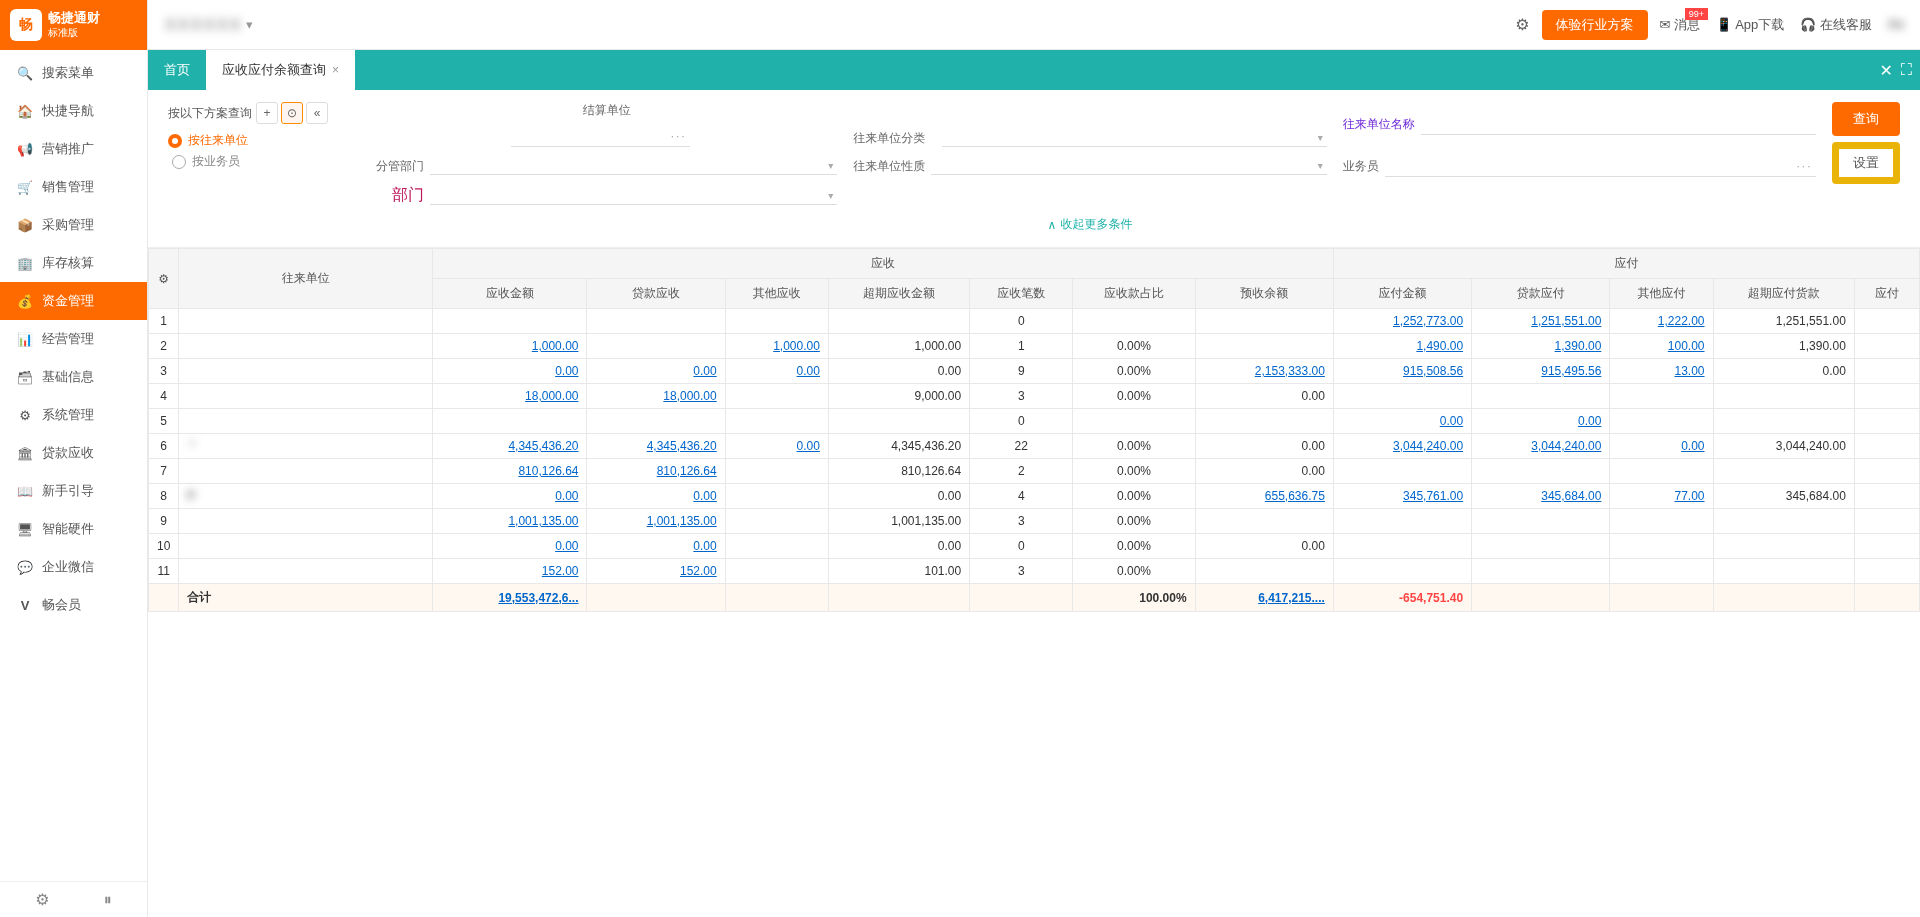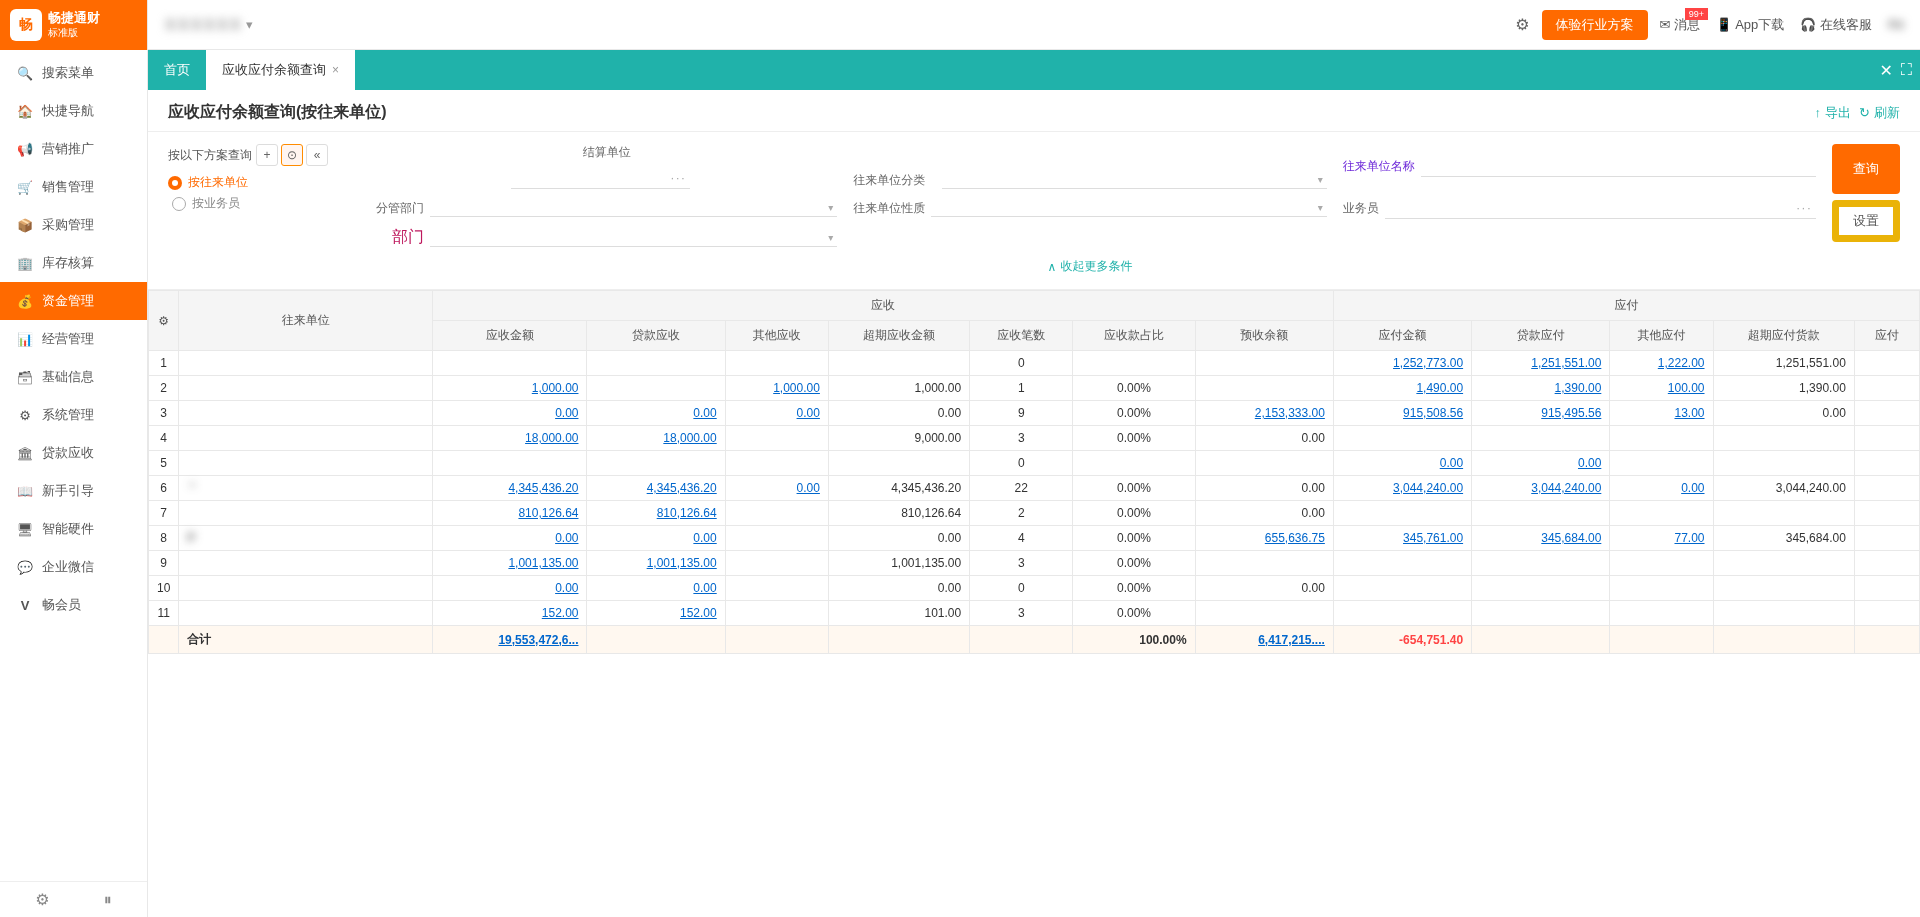--- a/index.html
+++ b/index.html
@@ -63,21 +63,21 @@
     .data-table th { background: #f5f5f5; border: 1px solid #e8e8e8; padding: 6px 8px; text-align: center; color: #555; font-weight: normal; white-space: nowrap; }
     .data-table td { border: 1px solid #e8e8e8; padding: 5px 8px; text-align: right; white-space: nowrap; color: #333; }
     .data-table td.left { text-align: left; }
     .data-table td.center { text-align: center; }
     .data-table .link-cell { color: #0066cc; text-decoration: underline; cursor: pointer; }
     .data-table .negative { color: #ff4444; }
     .settings-th { width: 30px; }
     .footer-row td { background: #fff8f0; font-weight: bold; color: #333; }
 
     
-    .query-btn { background: #ff6a00; color: #fff; border: none; border-radius: 4px; padding: 16px 20px; cursor: pointer; font-size: 13px; }
+    .query-btn { background: #ff6a00; color: #fff; border: none; border-radius: 4px; padding: 8px 20px; cursor: pointer; font-size: 13px; }
     .set-btn { background: #fff; color: #555; border: 7px solid #eab308; border-radius: 4px; padding: 5px 14px; cursor: pointer; font-size: 13px; }
 
     .blurred { filter: blur(4px); user-select: none; }
   </style>
 </head>
 <body>
 
 <div class="app-container">
 
   <div class="sidebar">
@@ -196,33 +196,20 @@
         <span class="tab-close">×</span>
       </div>
       <div class="tab-bar-actions">
         <span class="tab-bar-action">✕</span>
         <span class="tab-bar-action">⛶</span>
       </div>
     </div>
 
     <div class="page-content">
 
-      <div class="page-header">
-        <div class="page-title">应收应付余额查询(按往来单位)</div>
-        <div class="page-actions">
-          <div class="page-action-btn">
-            <span>↑</span>
-            <span>导出</span>
-          </div>
-          <div class="page-action-btn">
-            <span>↻</span>
-            <span>刷新</span>
-          </div>
-        </div>
-      </div>
 
       <div class="filter-area">
         <div style="display:flex; gap:16px; align-items:flex-start;">
 
           <div style="flex-shrink:0; min-width:180px;">
             <div style="display:flex; align-items:center; gap:4px; margin-bottom:8px;">
               <span style="color:#555; font-size:12px;">按以下方案查询</span>
               <div style="display:flex; gap:3px;">
                 <div class="filter-scheme-btn">+</div>
                 <div class="filter-scheme-btn filter-scheme-active">⊙</div>

